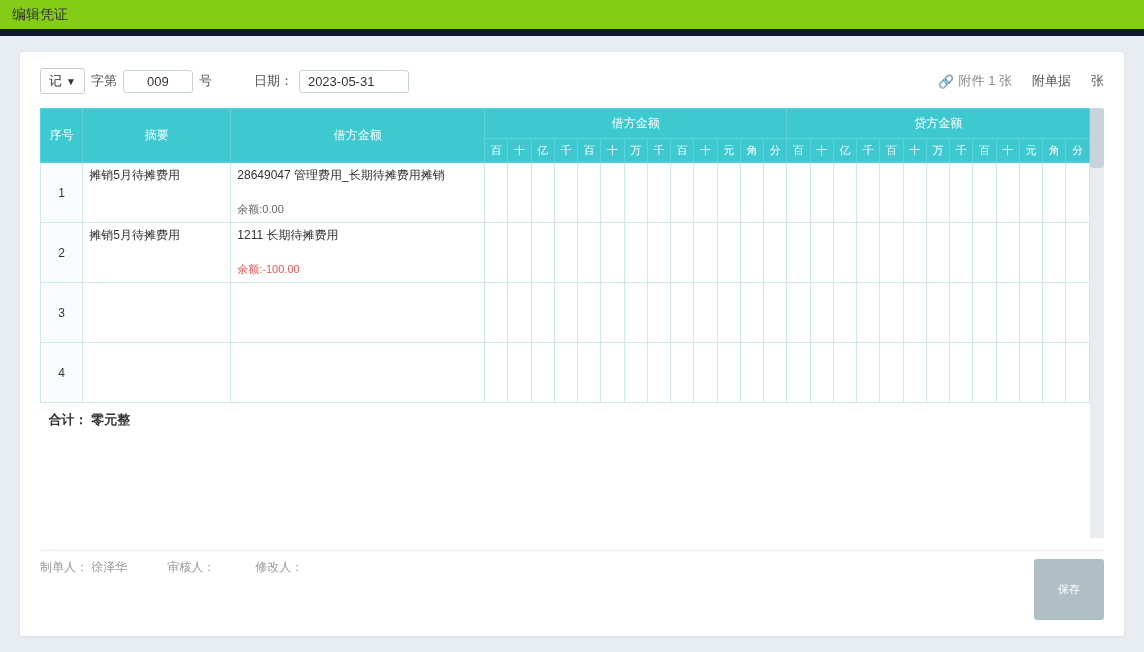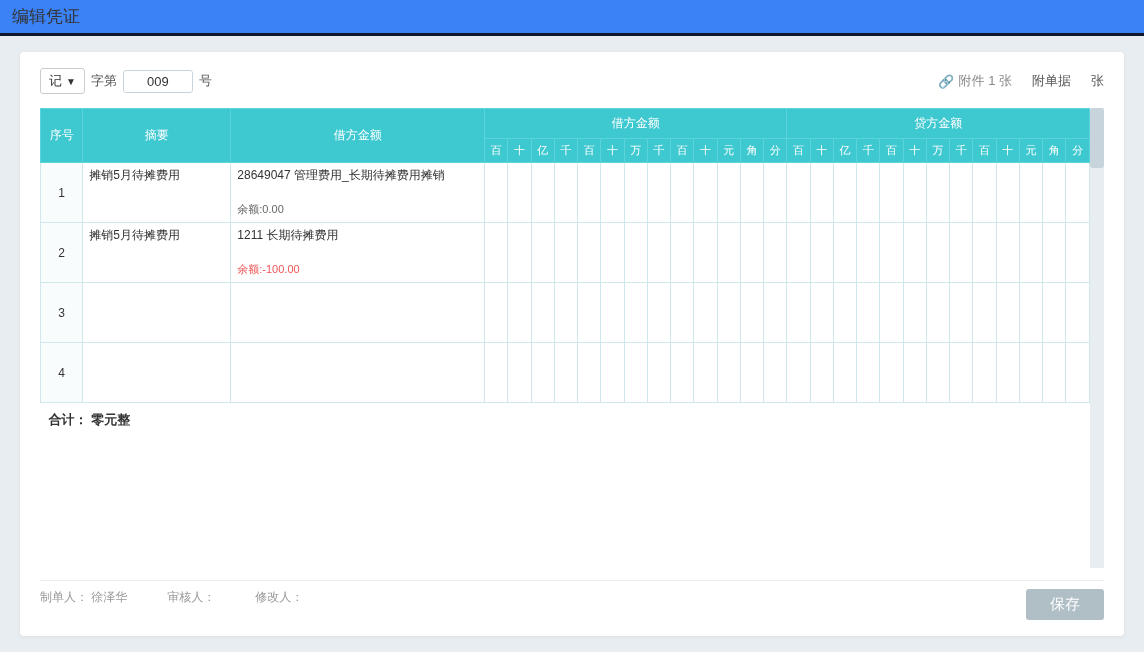--- a/index.html
+++ b/index.html
@@ -13,26 +13,26 @@
     }
     .window {
       width: 1144px;
       height: 652px;
       background: #e8edf2;
       display: flex;
       flex-direction: column;
     }
     .title-bar {
       height: 36px;
-      background: #3b82f6;
-      border-bottom: 3px solid #0f172a;
+      background: #84cc16;
+      border-bottom: 7px solid #0f172a;
       display: flex;
       align-items: center;
       padding: 0 12px;
-      font-size: 17px;
+      font-size: 14px;
       color: #333;
     }
     .main-content {
       flex: 1;
       padding: 16px 20px;
       overflow: hidden;
       display: flex;
       flex-direction: column;
     }
     .page-header {
@@ -218,22 +218,22 @@
     .footer-info-item {
       color: #999;
       font-size: 12px;
     }
     .save-btn {
       margin-left: auto;
       background: #b0bec5;
       color: #fff;
       border: none;
       border-radius: 3px;
-      padding: 6px 24px;
-      font-size: 15px;
+      padding: 23px 24px;
+      font-size: 11px;
       cursor: pointer;
     }
     .scrollbar-col {
       width: 14px;
       background: #f0f4f8;
       border-left: 1px solid #d8dfe6;
       position: relative;
     }
     .table-wrapper {
       overflow: hidden;
@@ -267,20 +267,24 @@
 
       <div class="form-row">
         <div class="field-group">
           <button class="voucher-type-btn">
             <span>记</span>
             <span style="font-size:10px;">▼</span>
           </button>
           <span class="field-label">字第</span>
           <input class="input-field" value="009" readonly="" style="">
           <span class="field-label">号</span>
+        </div>
+        <div class="field-group" style="margin-left:30px;">
+          <span class="field-label">日期：</span>
+          <input class="date-input" value="2023-05-31" readonly="" style="">
         </div>
         <div class="right-actions">
           <span class="attachment-link">
             <span>🔗</span>
             <span>附件 1 张</span>
           </span>
           <span class="attach-label">附单据</span>
           <span class="pages-label">张</span>
         </div>
       </div>

